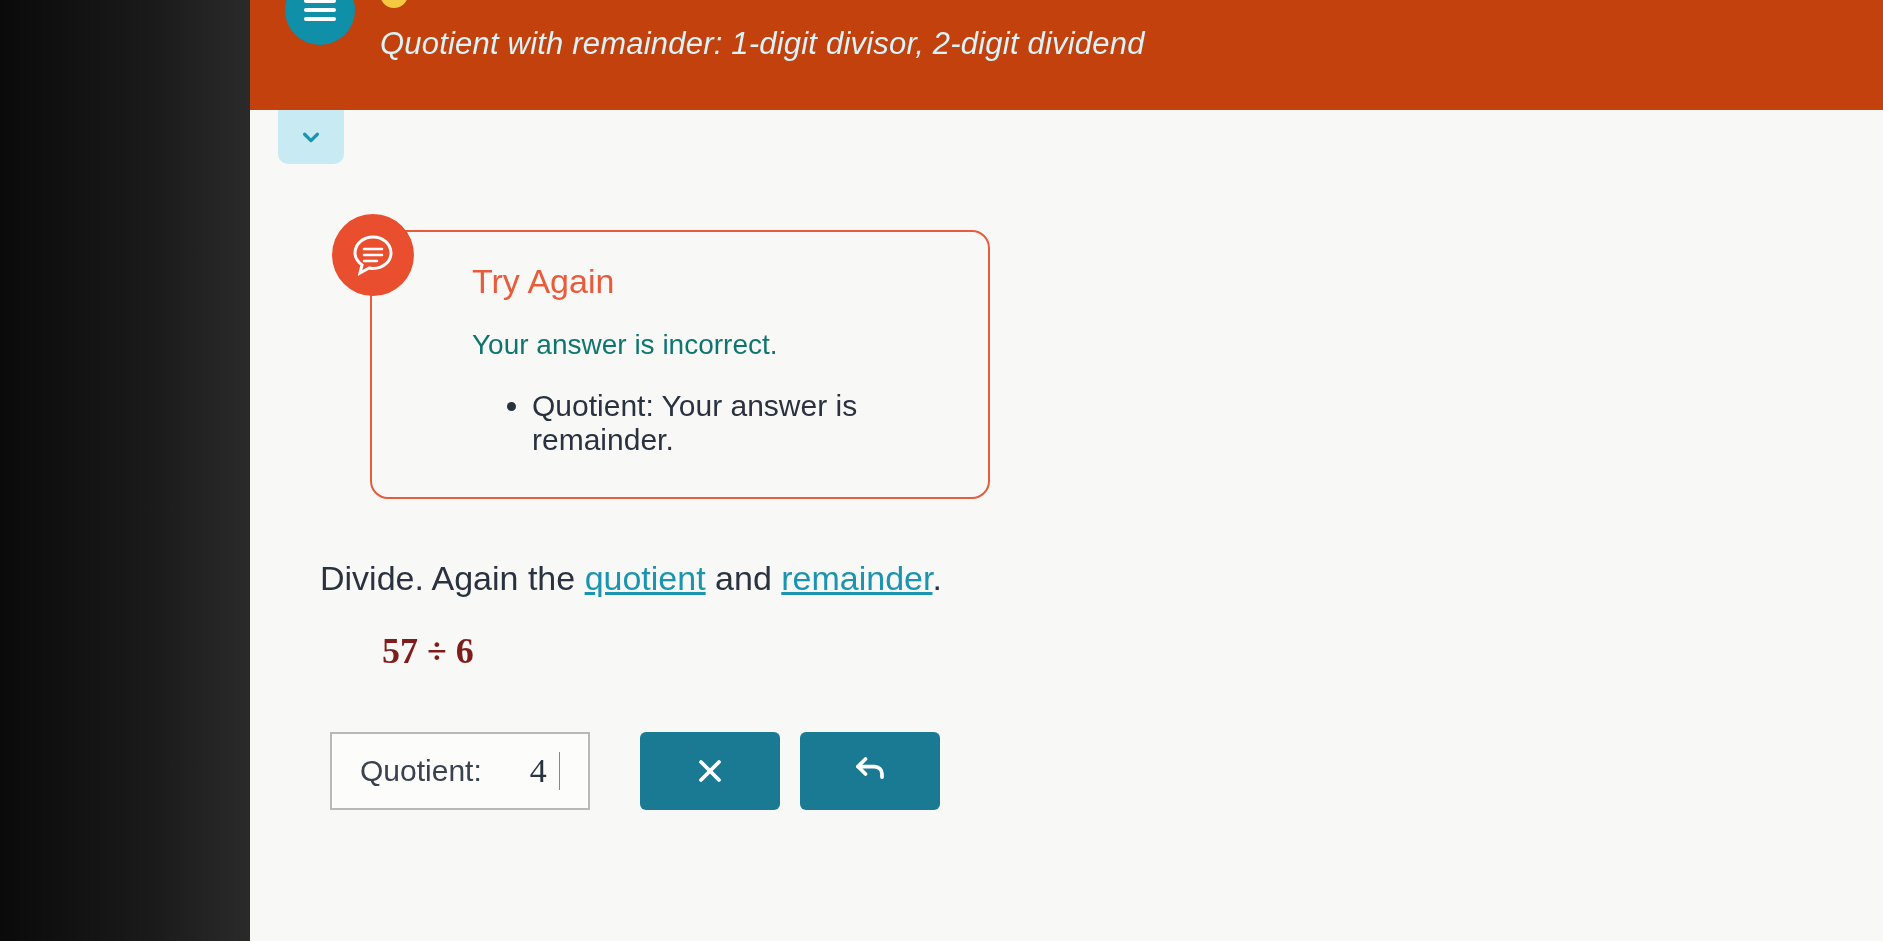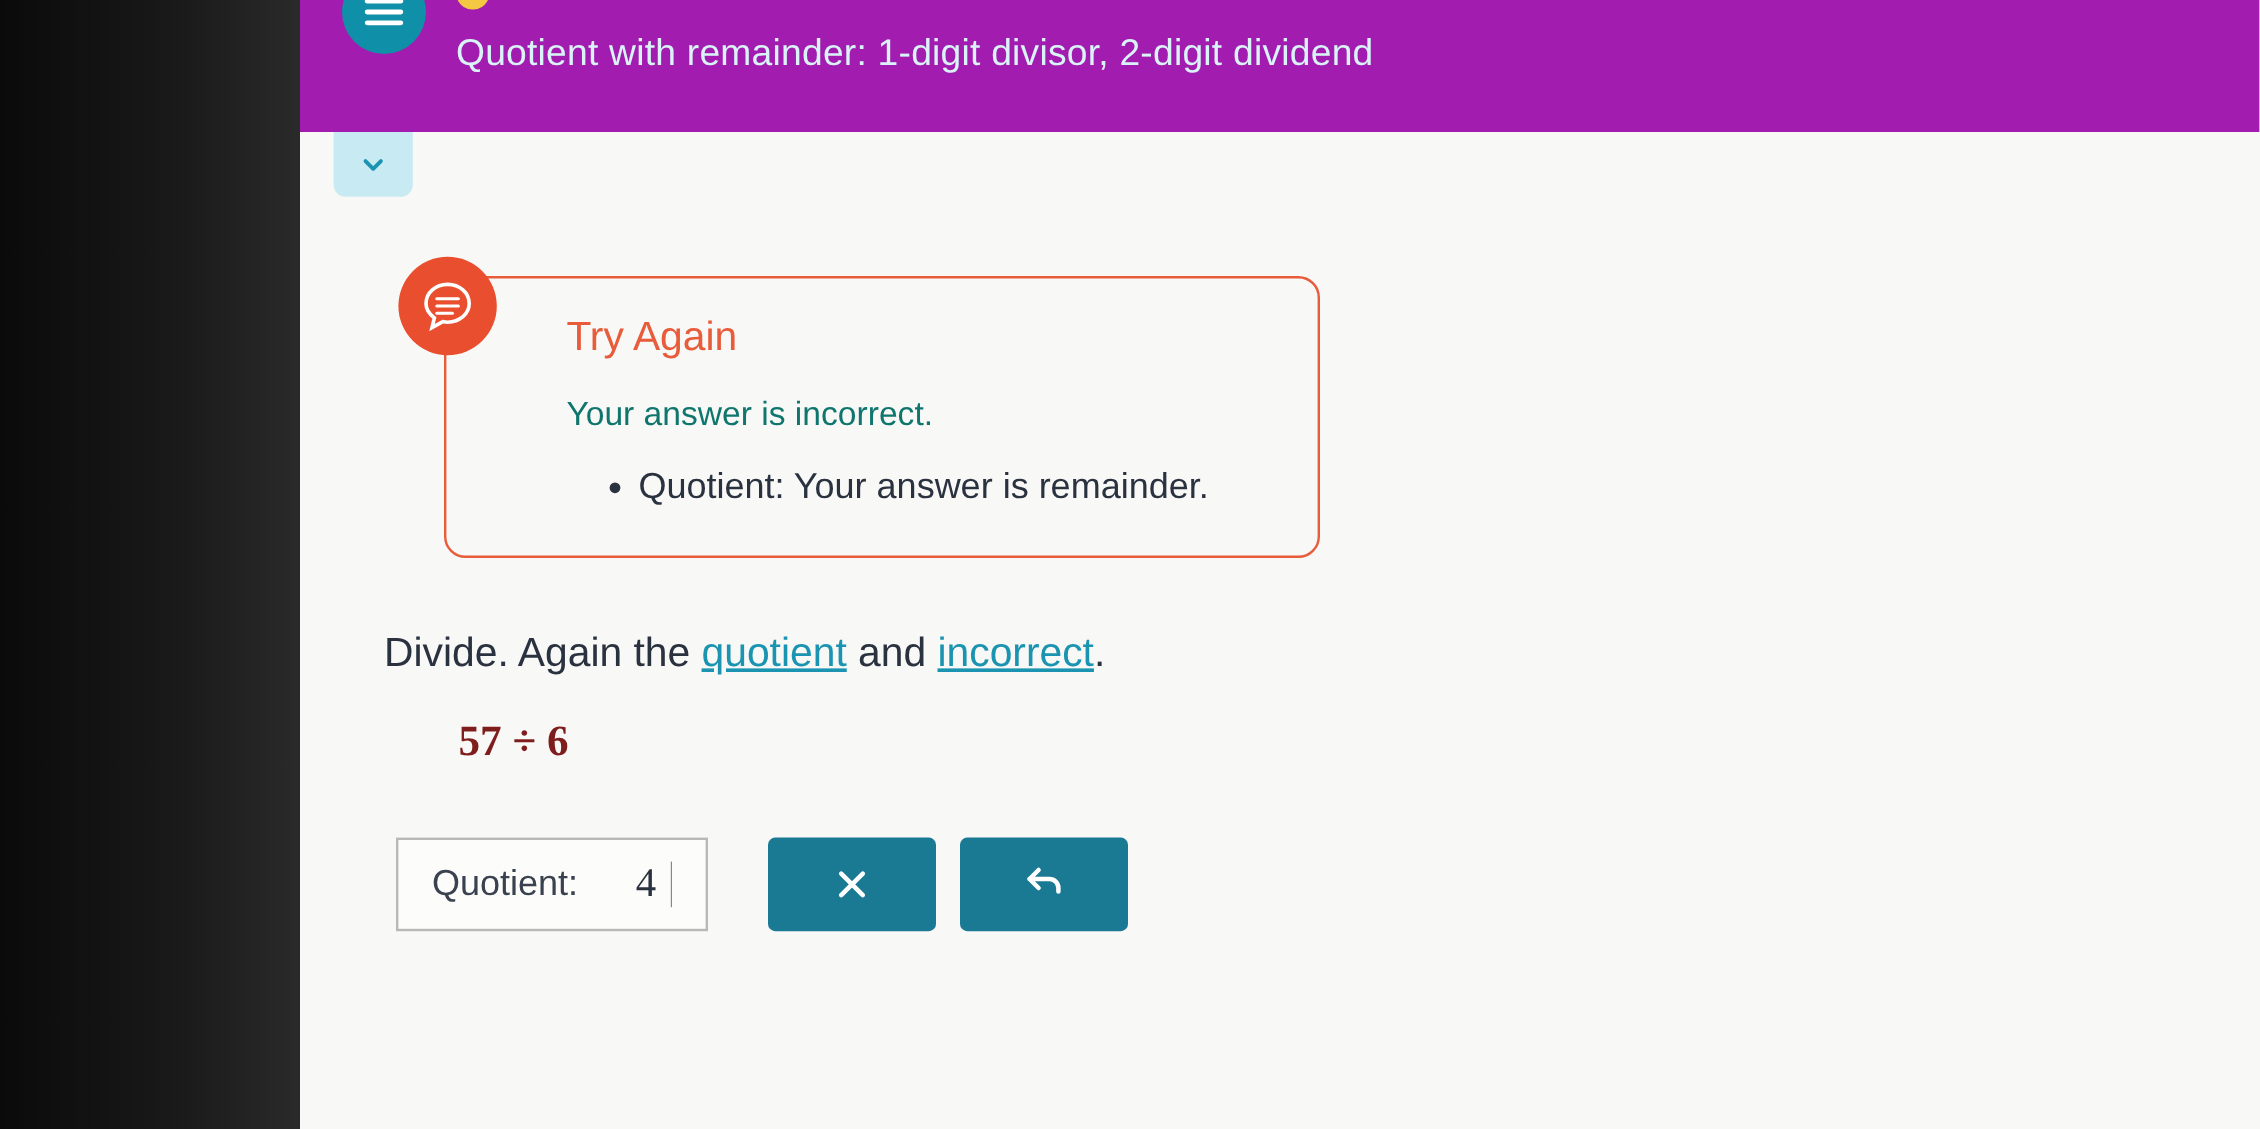--- a/index.html
+++ b/index.html
@@ -16,24 +16,25 @@
       background: linear-gradient(to right, #0a0a0a 0%, #1a1a1a 60%, #2a2a2a 100%);
       flex-shrink: 0;
     }
     .content-wrap {
       flex: 1;
       display: flex;
       flex-direction: column;
       background: #fafafa;
     }
     .top-banner {
-      background: #a21caf;
+      background: #c2410c;
       padding: 10px 0 30px 0;
       position: relative;
       min-height: 110px;
+      font-style: italic;
     }
     .menu-circle {
       position: absolute;
       left: 35px;
       top: -25px;
       width: 70px;
       height: 70px;
       border-radius: 50%;
       background: #0f8fa8;
       display: flex;
@@ -94,21 +95,21 @@
       cursor: pointer;
     }
     .chevron-down {
       width: 22px;
       height: 22px;
     }
     .chevron-down svg { width: 100%; height: 100%; }
     .feedback-card {
       position: relative;
       margin: 120px 0 0 120px;
-      width: 730px;
+      width: 620px;
       border: 2px solid #e85b3b;
       border-radius: 18px;
       padding: 30px 48px 40px 100px;
       background: #f8f8f6;
     }
     .feedback-icon {
       position: absolute;
       left: -40px;
       top: -18px;
       width: 82px;
@@ -245,21 +246,21 @@
       </div>
       <div class="feedback-title">Try Again</div>
       <div class="feedback-msg">Your answer is incorrect.</div>
       <ul class="feedback-list">
         <li>Quotient: Your answer is remainder.</li>
       </ul>
     </div>
 
     <div class="question-block">
       <div class="prompt-line">
-        <span>Divide. Again the </span><span class="term-link">quotient</span><span> and </span><span class="term-link">incorrect</span><span>.</span>
+        <span>Divide. Again the </span><span class="term-link">quotient</span><span> and </span><span class="term-link">remainder</span><span>.</span>
       </div>
       <div class="expression">57 ÷ 6</div>
     </div>
 
     <div class="answer-row">
       <div class="answer-box">
         <span class="answer-label">Quotient:</span>
         <span class="answer-value">4</span>
       </div>
       <div class="action-buttons">

